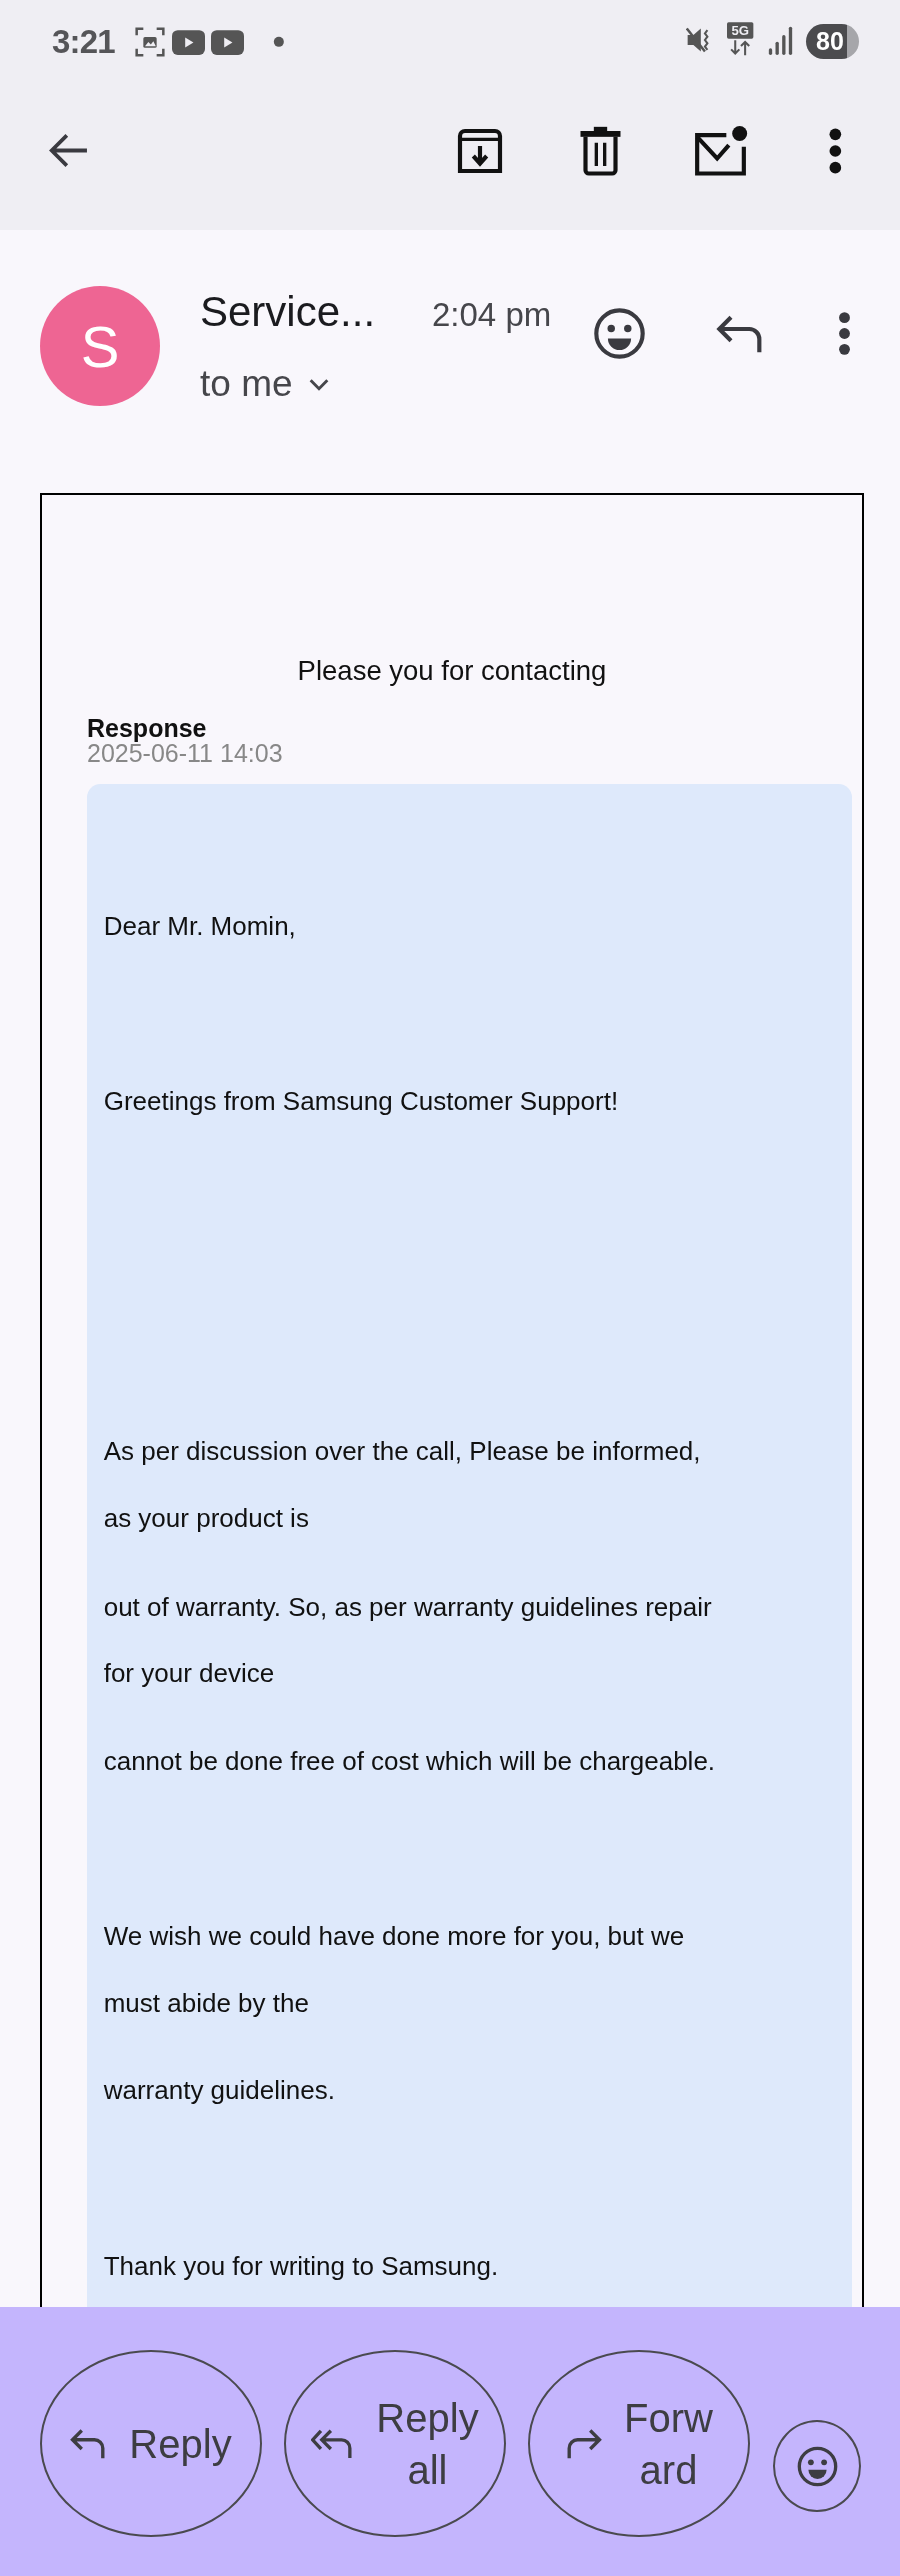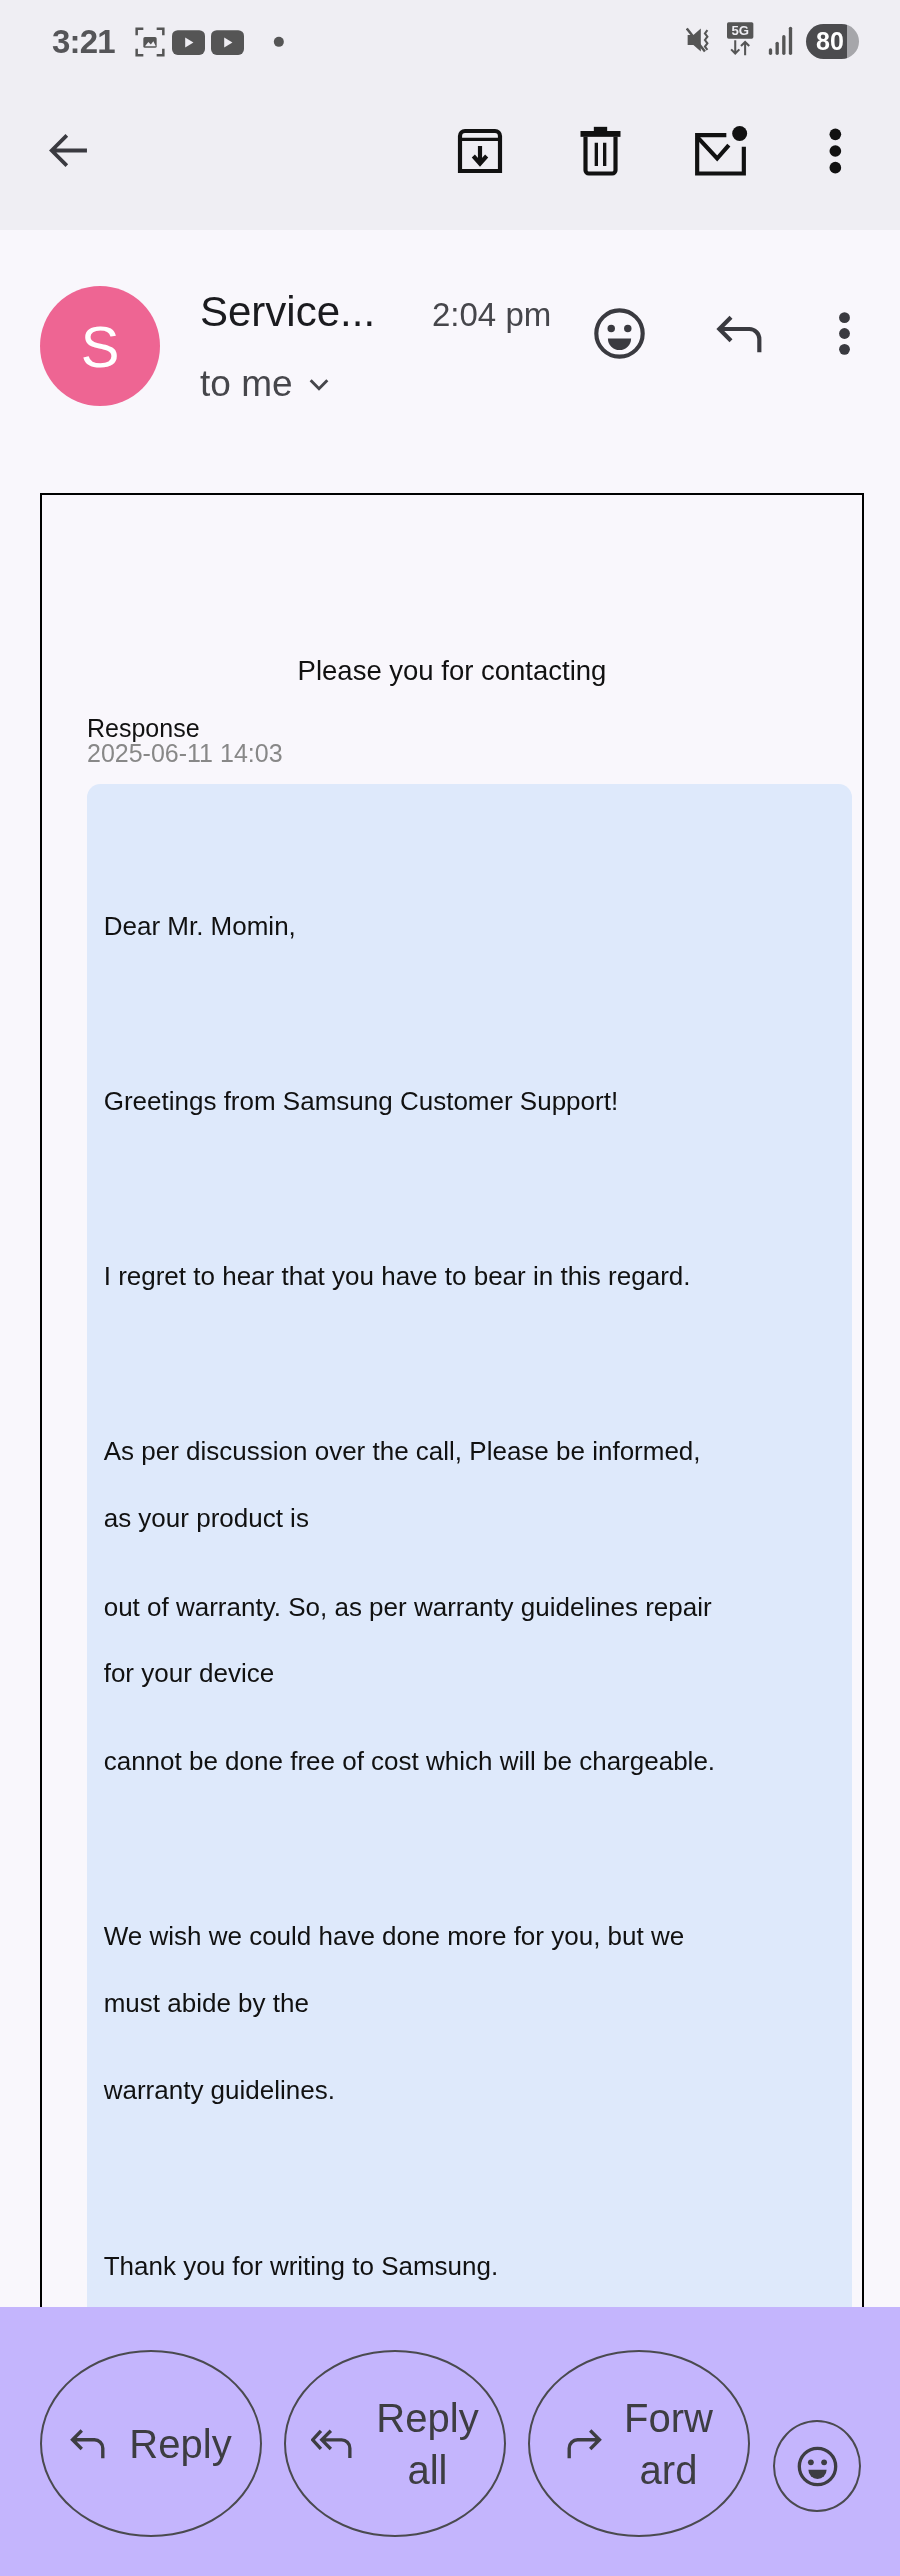--- a/index.html
+++ b/index.html
@@ -62,21 +62,21 @@
   }
   .logo {
     position: absolute; left: 58px; top: 43px;
     color: #fff; font-family: "DejaVu Sans", sans-serif; font-weight: bold;
     font-size: 43px; letter-spacing: 4.2px; transform: scaleX(0.92); transform-origin: left;
   }
   .contact-title {
     position: absolute; top: 160px; left: 0; width: 100%; text-align: center;
     font-size: 27.5px; color: #111;
   }
-  .resp-label { position: absolute; left: 45px; top: 219px; font-size: 25px; font-weight: normal; color: #111; }
+  .resp-label { position: absolute; left: 45px; top: 219px; font-size: 25px; font-weight: bold; color: #111; }
   .resp-date { position: absolute; left: 45px; top: 244px; font-size: 25px; color: #888; }
   .msg-box {
     position: absolute; left: 45px; top: 289px; width: 765px; height: 1585px;
     background: #dee9fb; border-radius: 13.3px 13.3px 0 0;
   }
   .msg-line {
     position: absolute; left: 16.7px; font-size: 26px; color: #111; white-space: nowrap;
   }
 
   
@@ -219,21 +219,20 @@
     </svg>
 </div>
 
 <div class="card">
   <div class="contact-title">Please you for contacting</div>
   <div class="resp-label">Response</div>
   <div class="resp-date">2025-06-11 14:03</div>
   <div class="msg-box">
     <div class="msg-line" style="top:127px">Dear Mr. Momin,</div>
     <div class="msg-line" style="top:302px">Greetings from Samsung Customer Support!</div>
-    <div class="msg-line" style="top:477px">I regret to hear that you have to bear in this regard.</div>
     <div class="msg-line" style="top:652px">As per discussion over the call, Please be informed,</div>
     <div class="msg-line" style="top:719px">as your product is</div>
     <div class="msg-line" style="top:808px">out of warranty. So, as per warranty guidelines repair</div>
     <div class="msg-line" style="top:874px">for your device</div>
     <div class="msg-line" style="top:962px">cannot be done free of cost which will be chargeable.</div>
     <div class="msg-line" style="top:1137px">We wish we could have done more for you, but we</div>
     <div class="msg-line" style="top:1204px">must abide by the</div>
     <div class="msg-line" style="top:1291px">warranty guidelines.</div>
     <div class="msg-line" style="top:1467px">Thank you for writing to Samsung.</div>
   </div>

